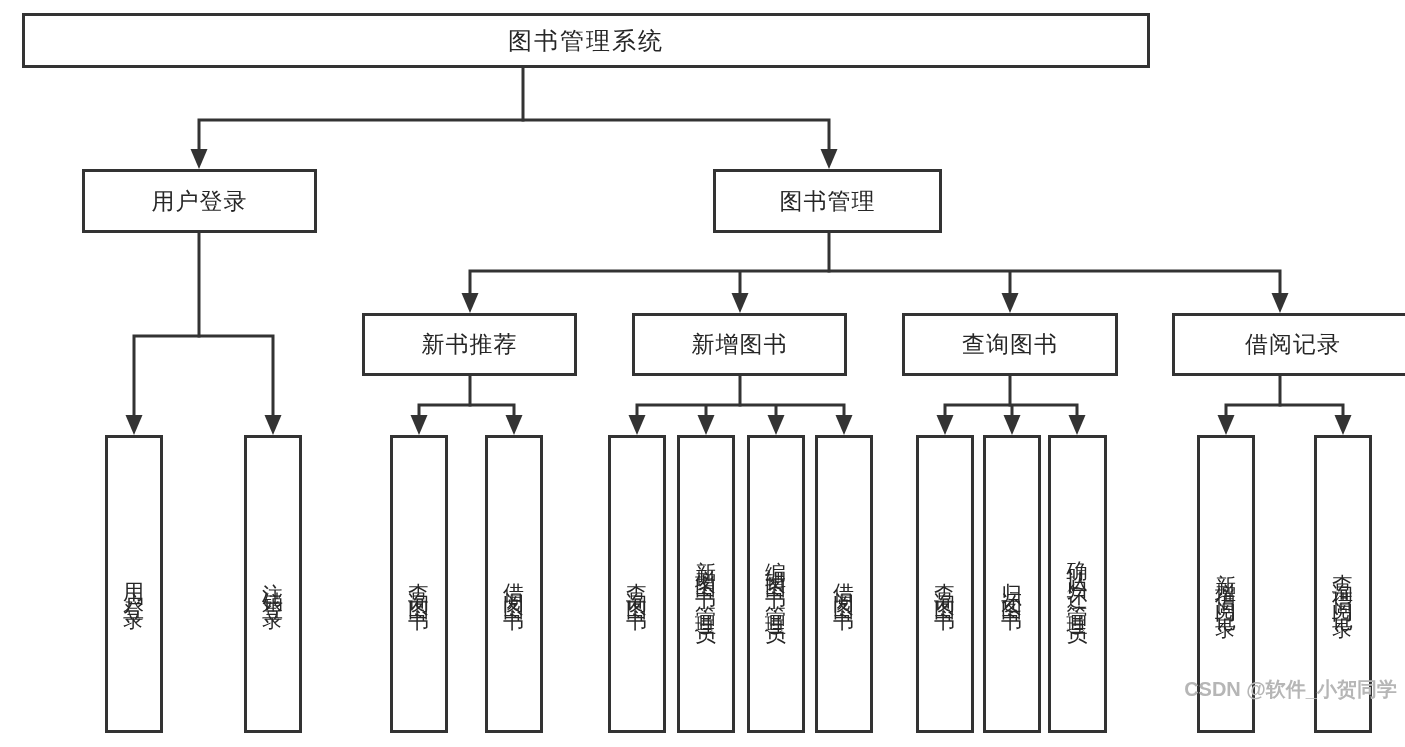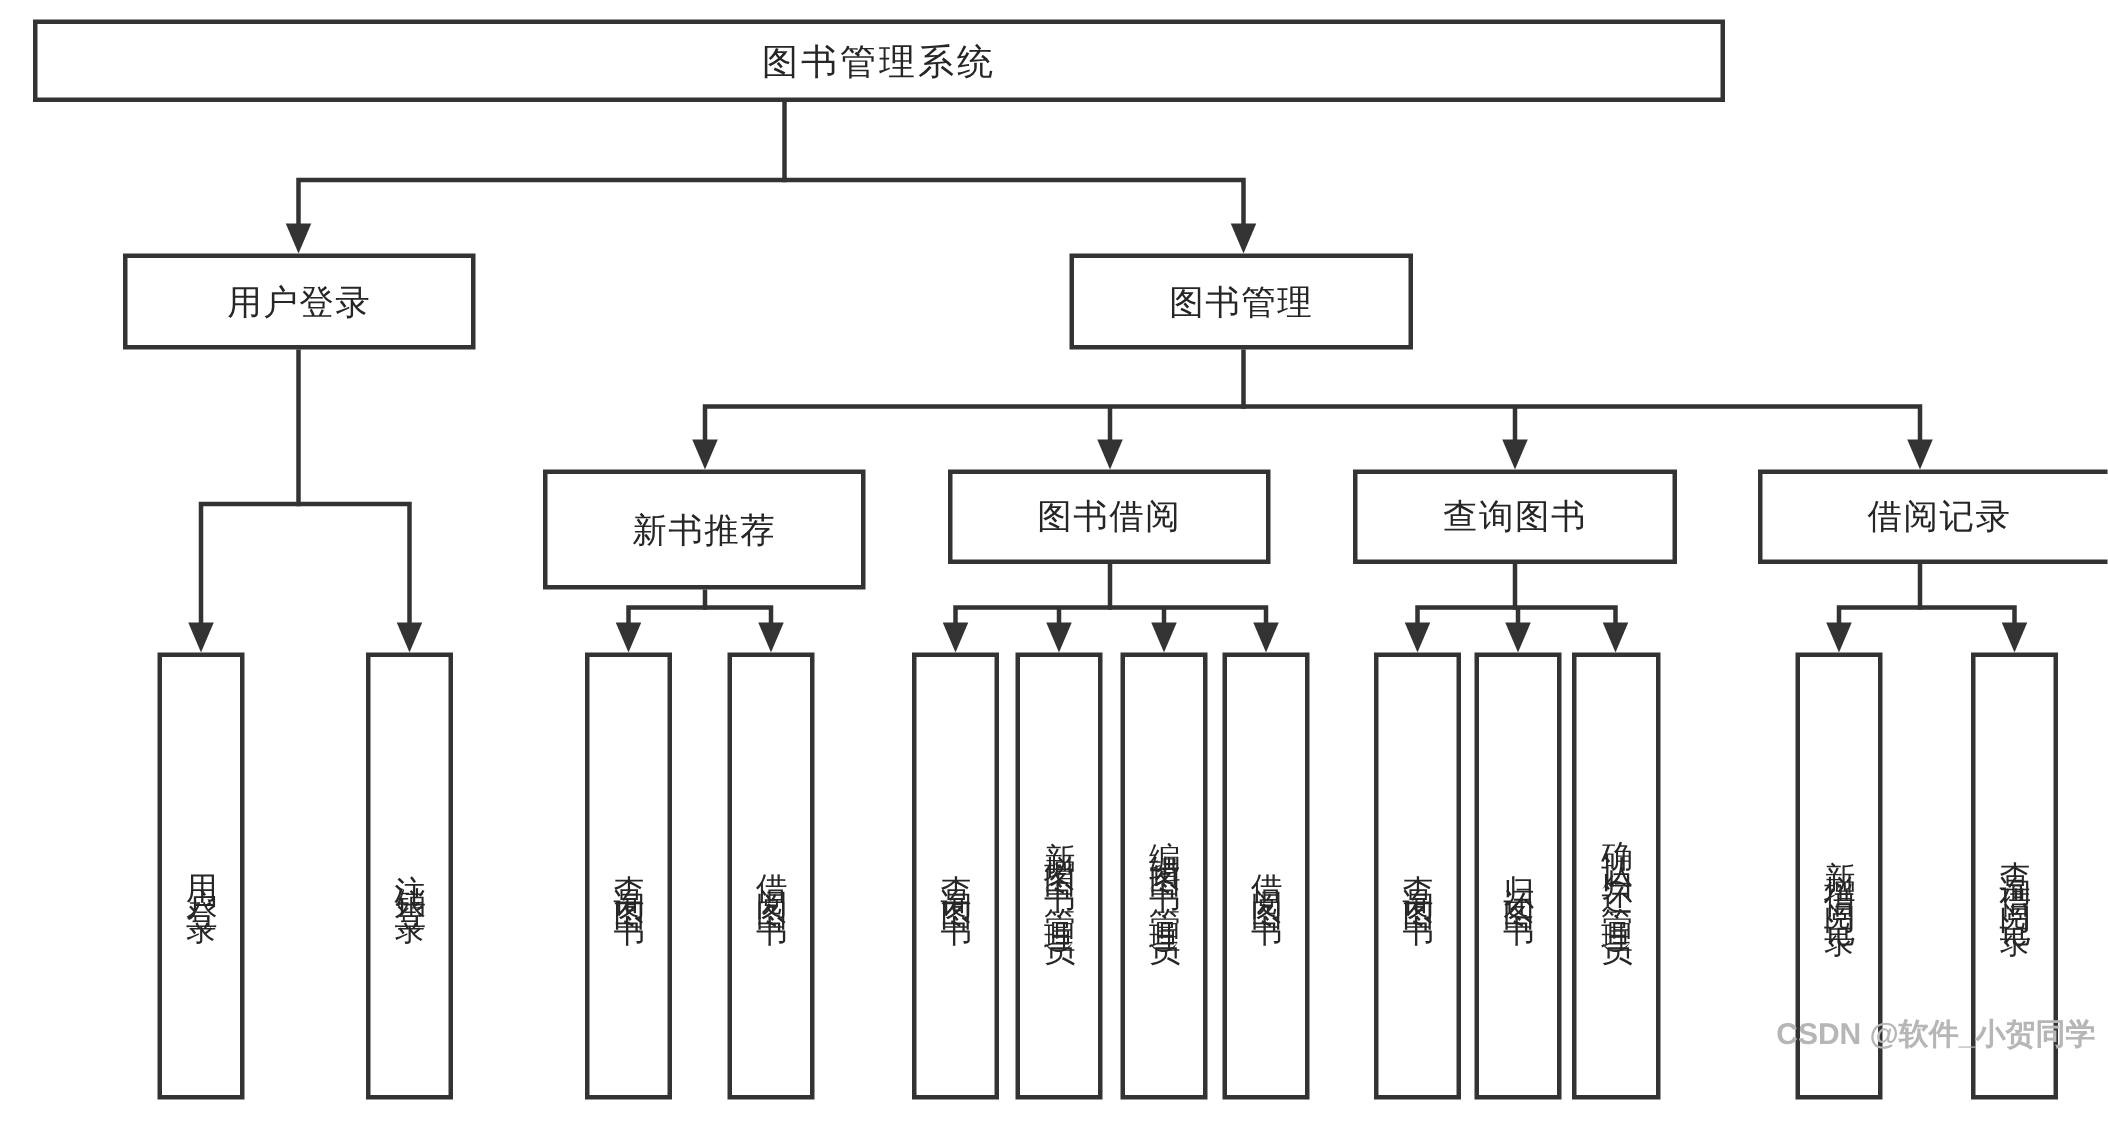--- a/index.html
+++ b/index.html
@@ -97,25 +97,25 @@
   <span class="hlabel rootlabel">图书管理系统</span>
 </div>
 
 <div class="node" style="left:82px;top:169px;width:235px;height:64px;">
   <span class="hlabel">用户登录</span>
 </div>
 <div class="node" style="left:713px;top:169px;width:229px;height:64px;">
   <span class="hlabel">图书管理</span>
 </div>
 
-<div class="node" style="left:362px;top:313px;width:215px;height:80px;">
+<div class="node" style="left:362px;top:313px;width:215px;height:63px;">
   <span class="hlabel">新书推荐</span>
 </div>
 <div class="node" style="left:632px;top:313px;width:215px;height:63px;">
-  <span class="hlabel">图书借阅</span>
+  <span class="hlabel">新增图书</span>
 </div>
 <div class="node" style="left:902px;top:313px;width:216px;height:63px;">
   <span class="hlabel">查询图书</span>
 </div>
 <div class="node" style="left:1172px;top:313px;width:242px;height:63px;">
   <span class="hlabel">借阅记录</span>
 </div>
 
 <div class="node leaf" style="left:105px;top:435px;width:58px;height:298px;">
   <span>用户登录</span>

